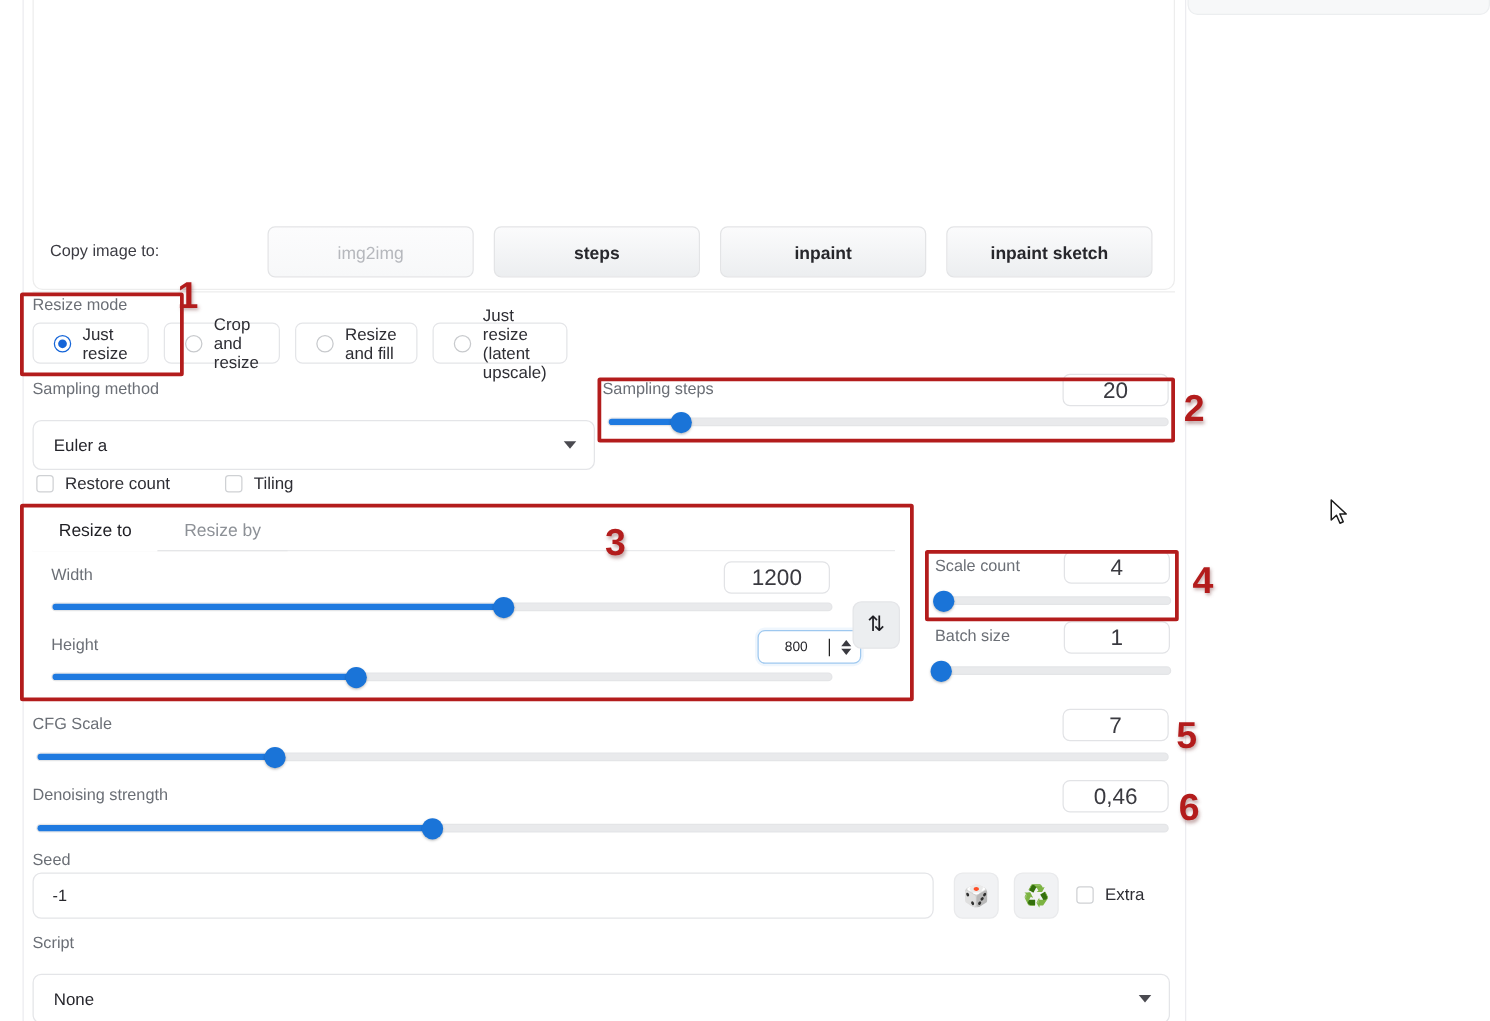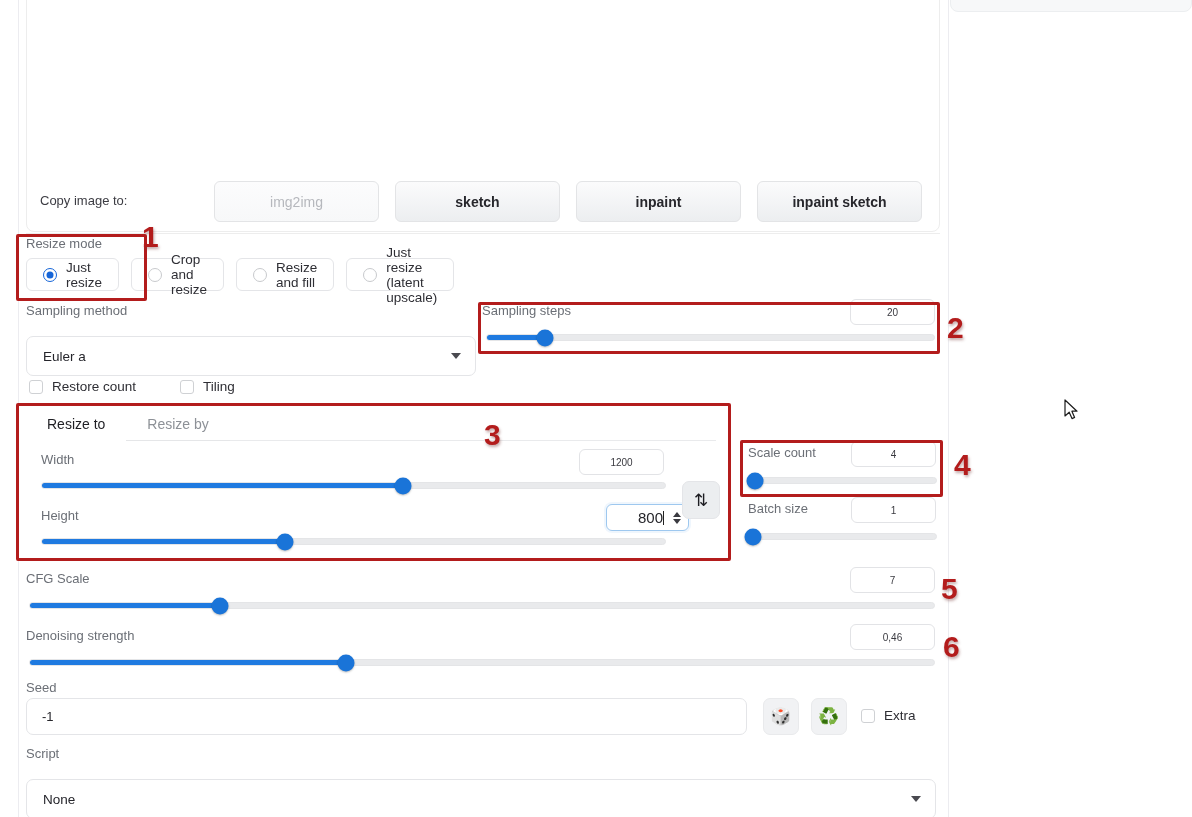--- a/index.html
+++ b/index.html
@@ -60,21 +60,21 @@
     background:#e9eaec; border:1px solid #e4e5e7;
   }
   .fill { position:absolute; left:0; top:0; height:100%; border-radius:4px; background:#1f7ae0; }
   .thumb {
     position:absolute; width:17px; height:17px; border-radius:50%;
     background:#1a74d8; top:50%; transform:translate(-50%,-50%);
     box-shadow:0 1px 2px rgba(0,0,0,.25);
   }
   .numbox {
     position:absolute; height:26px; border:1px solid #e2e3e6; border-radius:6px;
-    background:#fff; color:#3a3a40; font-size:10px;
+    background:#fff; color:#3a3a40; font-size:18px;
     display:flex; align-items:center; justify-content:center;
   }
 
   
   .resize-mode { position:absolute; left:26px; top:236px; }
   .radio-row { position:absolute; left:0; top:22px; display:flex; gap:12px; }
   .radio-pill {
     height:33px; border:1px solid #e4e5e8; border-radius:6px; background:#fff;
     display:flex; align-items:center; gap:9px; padding:0 16px;
     font-size:13.5px; color:#2e2e34; cursor:pointer;
@@ -129,21 +129,21 @@
     background:#eceef0; border:1px solid #e4e5e8; border-radius:7px;
     display:flex; align-items:center; justify-content:center;
     font-size:17px; color:#1d1d22; cursor:pointer;
   }
 
   .focusbox {
     position:absolute; height:27px; border:1px solid #9ec8ef; border-radius:6px;
     background:#fff; display:flex; align-items:center;
     box-shadow:0 0 0 2px rgba(120,180,240,.12);
   }
-  .focusbox .val { flex:1; text-align:right; font-size:15px; color:#26262b; padding-left:4px; }
+  .focusbox .val { flex:1; text-align:center; font-size:11px; color:#26262b; padding-left:4px; }
   .caretbar { width:1px; height:14px; background:#222; margin-right:2px; }
   .spin {
     width:22px; height:100%; display:flex; flex-direction:column;
     align-items:center; justify-content:center; gap:2px; cursor:pointer;
   }
   .spin i { display:block; width:0;height:0;border-left:4px solid transparent;border-right:4px solid transparent; }
   .spin .up { border-bottom:5px solid #3a3a40; }
   .spin .dn { border-top:5px solid #3a3a40; }
 
   
@@ -203,21 +203,21 @@
   <div class="right-stub"></div>
 
   <div class="img-card">
     
   </div>
 
   <div class="copy-row">
     <div class="copy-label">Copy image to:</div>
     <div class="copy-btns">
       <button class="gbtn disabled">img2img</button>
-      <button class="gbtn">sketch</button>
+      <button class="gbtn">steps</button>
       <button class="gbtn">inpaint</button>
       <button class="gbtn">inpaint sketch</button>
     </div>
   </div>
   <div class="card-sep"></div>
 
   <div class="resize-mode">
     <div class="lbl">Resize mode</div>
     <div class="radio-row">
       <div class="radio-pill sel">

